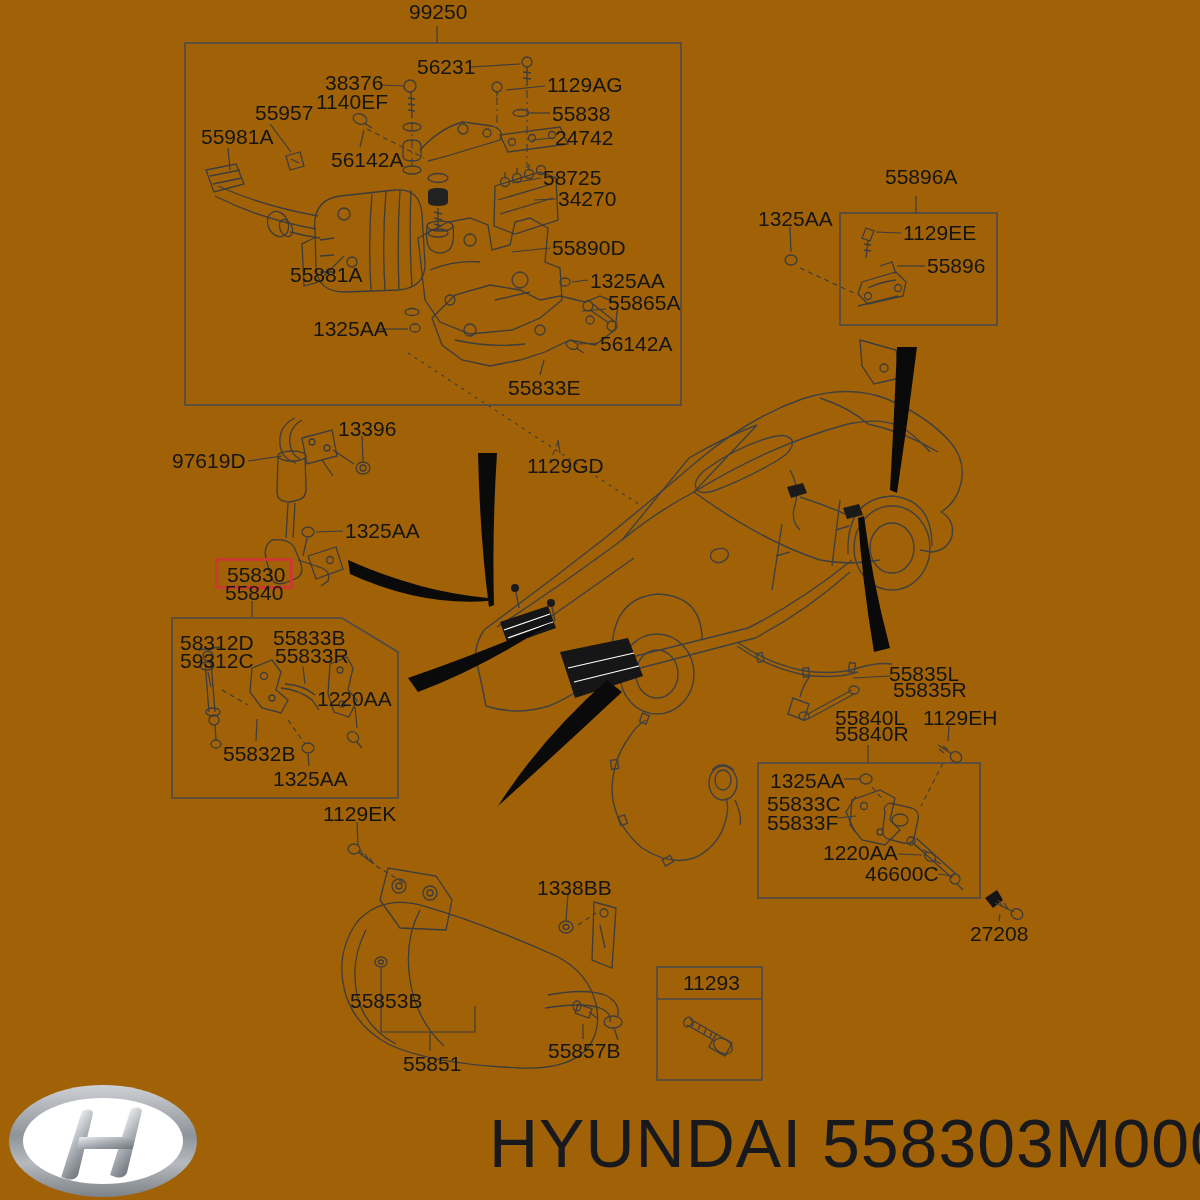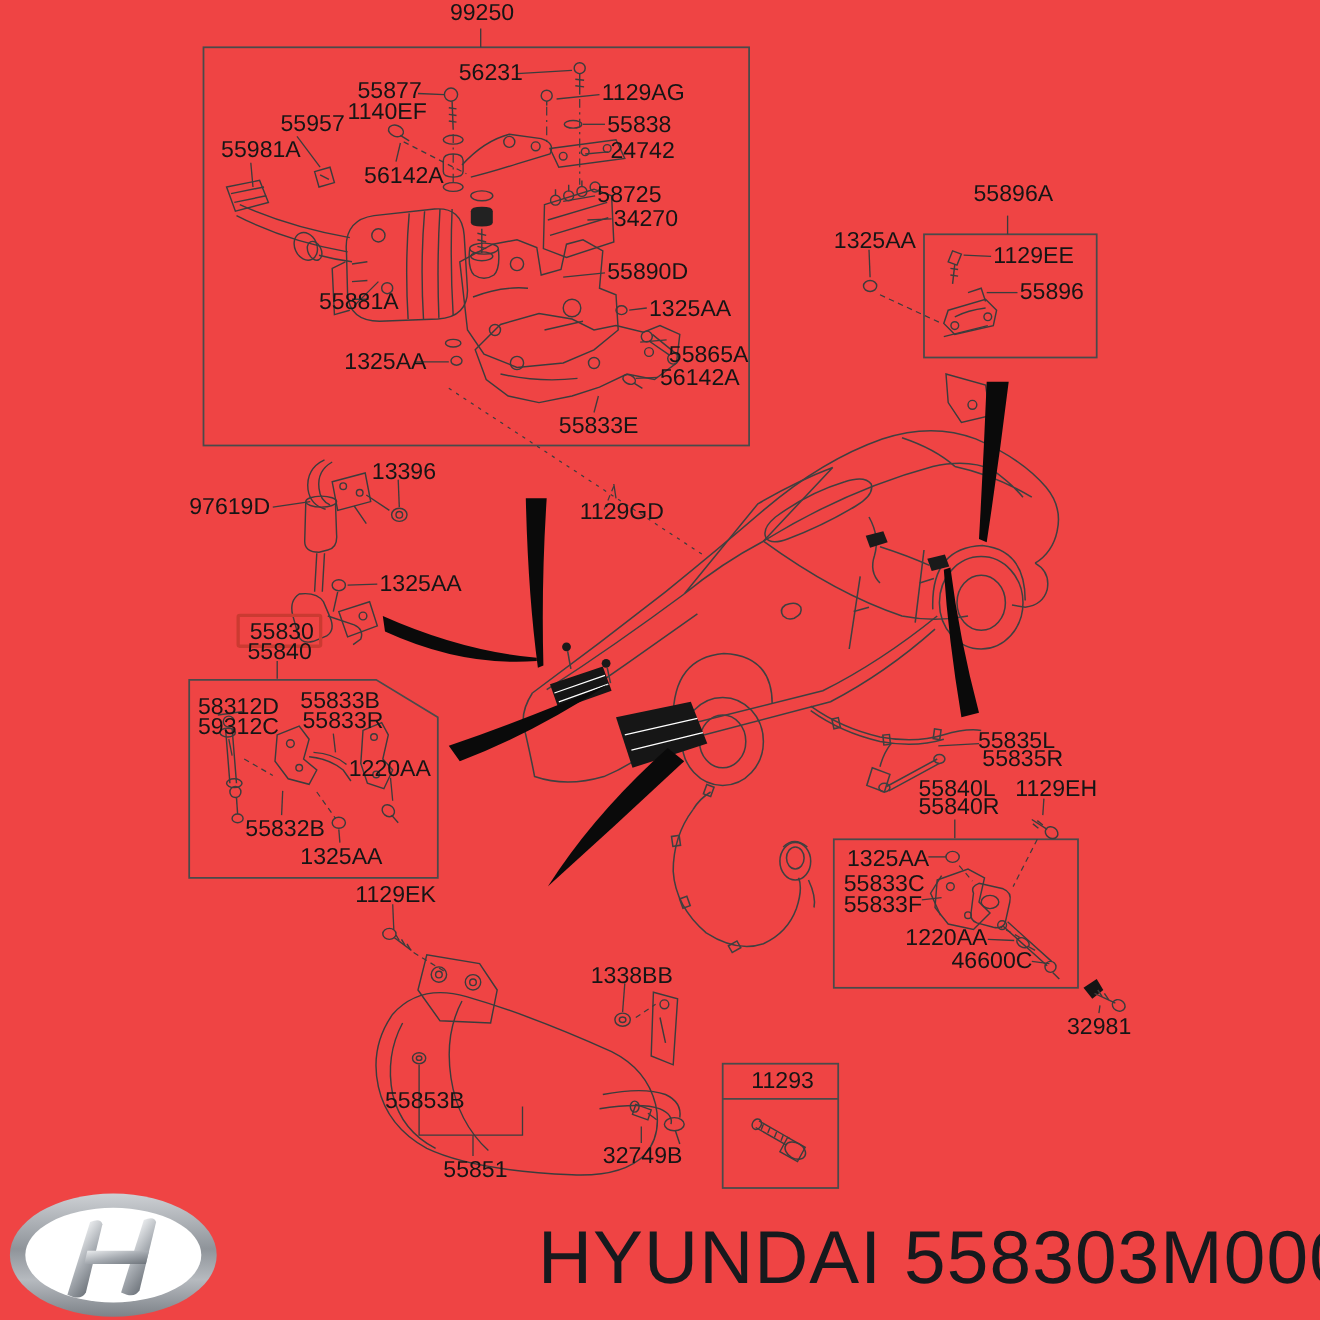--- a/index.html
+++ b/index.html
@@ -1,16 +1,16 @@
 <!DOCTYPE html>
 <html><head>
 <meta charset="utf-8">
 <style>
   html,body{margin:0;padding:0;background:#e8e8e8;}
-  #stage{position:relative;width:1200px;height:1200px;background:#ef4444;overflow:hidden;
+  #stage{position:relative;width:1200px;height:1200px;background:#a16207;overflow:hidden;
          font-family:"Liberation Sans", sans-serif;}
   #art{position:absolute;left:0;top:0;}
   .pl{position:absolute;font-size:21px;line-height:1;color:#151515;white-space:nowrap;
       letter-spacing:0px;}
   #brand-line{position:absolute;left:489px;top:1104px;font-size:68px;color:#17191d;
       letter-spacing:1px;white-space:nowrap;}
   #hl-box{position:absolute;left:215px;top:558px;width:78px;height:31px;
       border:3px solid #cb3a31;border-radius:3px;box-sizing:border-box;}
 </style>
 </head>
@@ -387,34 +387,34 @@
       <path d="M14,-34 Q22,-38 26,-32 L36,30 Q35,36 26,34 L20,32 Z"></path>
       <path d="M-26,-6 L30,-6 L32,6 L-24,6 Z"></path>
     </g>
   </g>
 </svg>
 
   <div id="hl-box"></div>
 
   <span class="pl" style="left:409px;top:1px">99250</span>
   <span class="pl" style="left:417px;top:56px">56231</span>
-  <span class="pl" style="left:325px;top:72px">55877</span>
+  <span class="pl" style="left:325px;top:72px">38376</span>
   <span class="pl" style="left:316px;top:91px">1140EF</span>
   <span class="pl" style="left:547px;top:74px">1129AG</span>
   <span class="pl" style="left:255px;top:102px">55957</span>
   <span class="pl" style="left:201px;top:126px">55981A</span>
   <span class="pl" style="left:331px;top:149px">56142A</span>
   <span class="pl" style="left:552px;top:103px">55838</span>
   <span class="pl" style="left:555px;top:127px">24742</span>
   <span class="pl" style="left:543px;top:167px">58725</span>
   <span class="pl" style="left:558px;top:188px">34270</span>
   <span class="pl" style="left:290px;top:264px">55881A</span>
   <span class="pl" style="left:552px;top:237px">55890D</span>
   <span class="pl" style="left:590px;top:270px">1325AA</span>
-  <span class="pl" style="left:608px;top:312px">55865A</span>
+  <span class="pl" style="left:608px;top:292px">55865A</span>
   <span class="pl" style="left:313px;top:318px">1325AA</span>
   <span class="pl" style="left:600px;top:333px">56142A</span>
   <span class="pl" style="left:508px;top:377px">55833E</span>
   <span class="pl" style="left:885px;top:166px">55896A</span>
   <span class="pl" style="left:903px;top:222px">1129EE</span>
   <span class="pl" style="left:927px;top:255px">55896</span>
   <span class="pl" style="left:758px;top:208px">1325AA</span>
   <span class="pl" style="left:338px;top:418px">13396</span>
   <span class="pl" style="left:172px;top:450px">97619D</span>
   <span class="pl" style="left:527px;top:455px">1129GD</span>
@@ -432,22 +432,22 @@
   <span class="pl" style="left:889px;top:663px">55835L</span>
   <span class="pl" style="left:893px;top:679px">55835R</span>
   <span class="pl" style="left:835px;top:707px">55840L</span>
   <span class="pl" style="left:835px;top:723px">55840R</span>
   <span class="pl" style="left:923px;top:707px">1129EH</span>
   <span class="pl" style="left:770px;top:770px">1325AA</span>
   <span class="pl" style="left:767px;top:793px">55833C</span>
   <span class="pl" style="left:767px;top:812px">55833F</span>
   <span class="pl" style="left:823px;top:842px">1220AA</span>
   <span class="pl" style="left:865px;top:863px">46600C</span>
-  <span class="pl" style="left:970px;top:923px">32981</span>
+  <span class="pl" style="left:970px;top:923px">27208</span>
   <span class="pl" style="left:537px;top:877px">1338BB</span>
   <span class="pl" style="left:350px;top:990px">55853B</span>
   <span class="pl" style="left:403px;top:1053px">55851</span>
-  <span class="pl" style="left:548px;top:1040px">32749B</span>
+  <span class="pl" style="left:548px;top:1040px">55857B</span>
   <span class="pl" style="left:683px;top:972px">11293</span>
 
   <span id="brand-line">HYUNDAI 558303M000</span>
 
 </div>
 
 </body></html>

